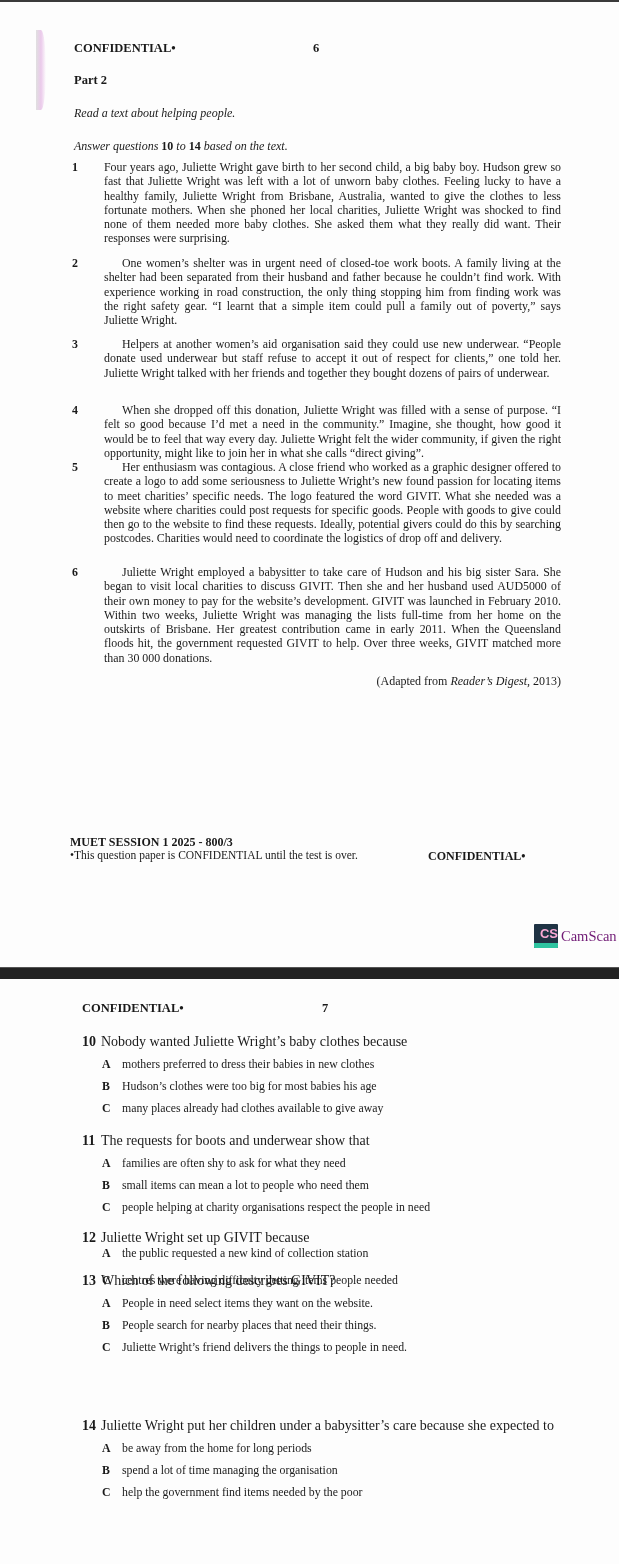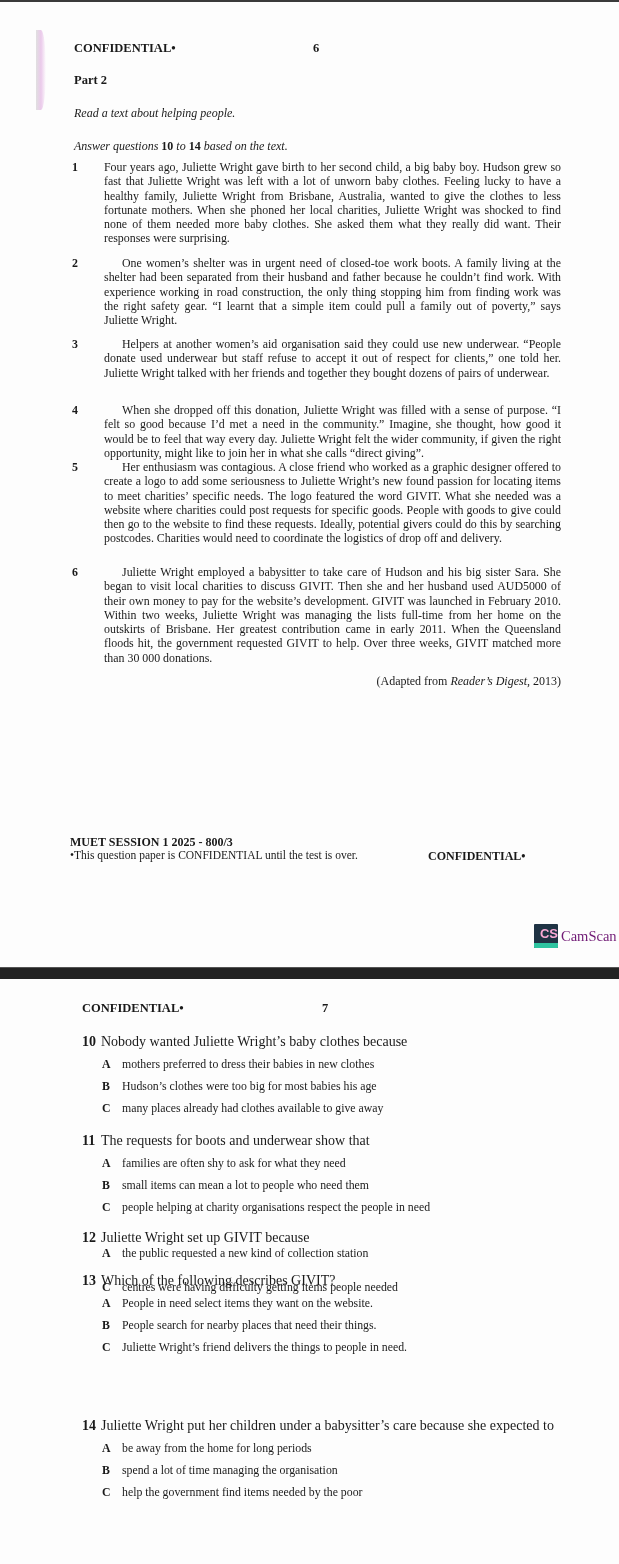--- a/index.html
+++ b/index.html
@@ -123,21 +123,21 @@
 
 <div class="q" style="top:1133px;">
   <div class="qline" style="margin-bottom:7px;"><span class="qnum">11</span><span>The requests for boots and underwear show that</span></div>
   <div class="opt" style="margin-bottom:7px;"><span class="letter">A</span><span>families are often shy to ask for what they need</span></div>
   <div class="opt" style="margin-bottom:7px;"><span class="letter">B</span><span>small items can mean a lot to people who need them</span></div>
   <div class="opt"><span class="letter">C</span><span>people helping at charity organisations respect the people in need</span></div>
 </div>
 
 <div class="q" style="top:1230px;">
   <div class="qline" style=""><span class="qnum">12</span><span>Juliette Wright set up GIVIT because</span></div>
-  <div class="opt" style="margin-bottom:19px;font-family:Liberation Serif, serif;"><span class="letter">A</span><span>the public requested a new kind of collection station</span></div>
+  <div class="opt" style="margin-bottom:12px;font-family:Liberation Serif, serif;"><span class="letter">A</span><span>the public requested a new kind of collection station</span></div>
   <div class="opt"><span class="letter">C</span><span>centres were having difficulty getting items people needed</span></div>
 </div>
 
 <div class="q" style="top:1273px;">
   <div class="qline" style="margin-bottom:7px;"><span class="qnum">13</span><span>Which of the following describes GIVIT?</span></div>
   <div class="opt" style="margin-bottom:7px;"><span class="letter">A</span><span>People in need select items they want on the website.</span></div>
   <div class="opt" style="margin-bottom:7px;"><span class="letter">B</span><span>People search for nearby places that need their things.</span></div>
   <div class="opt"><span class="letter">C</span><span>Juliette Wright’s friend delivers the things to people in need.</span></div>
 </div>
 

